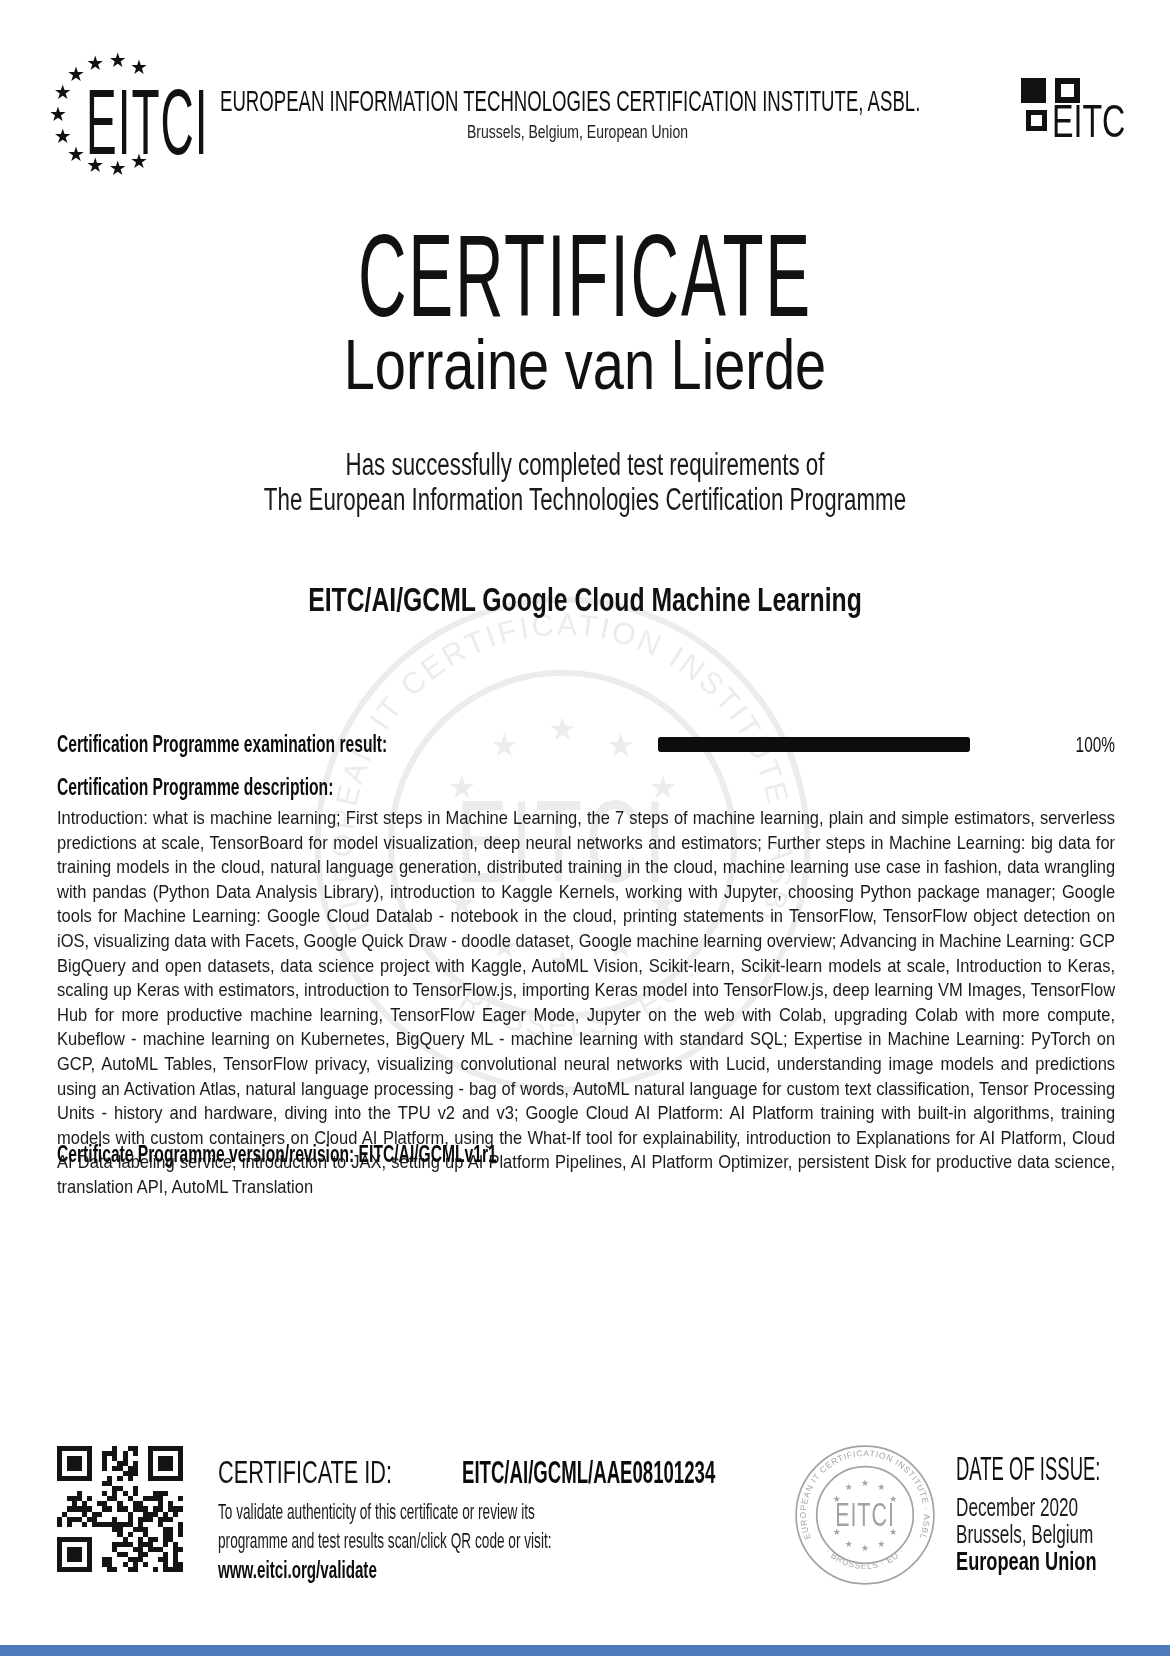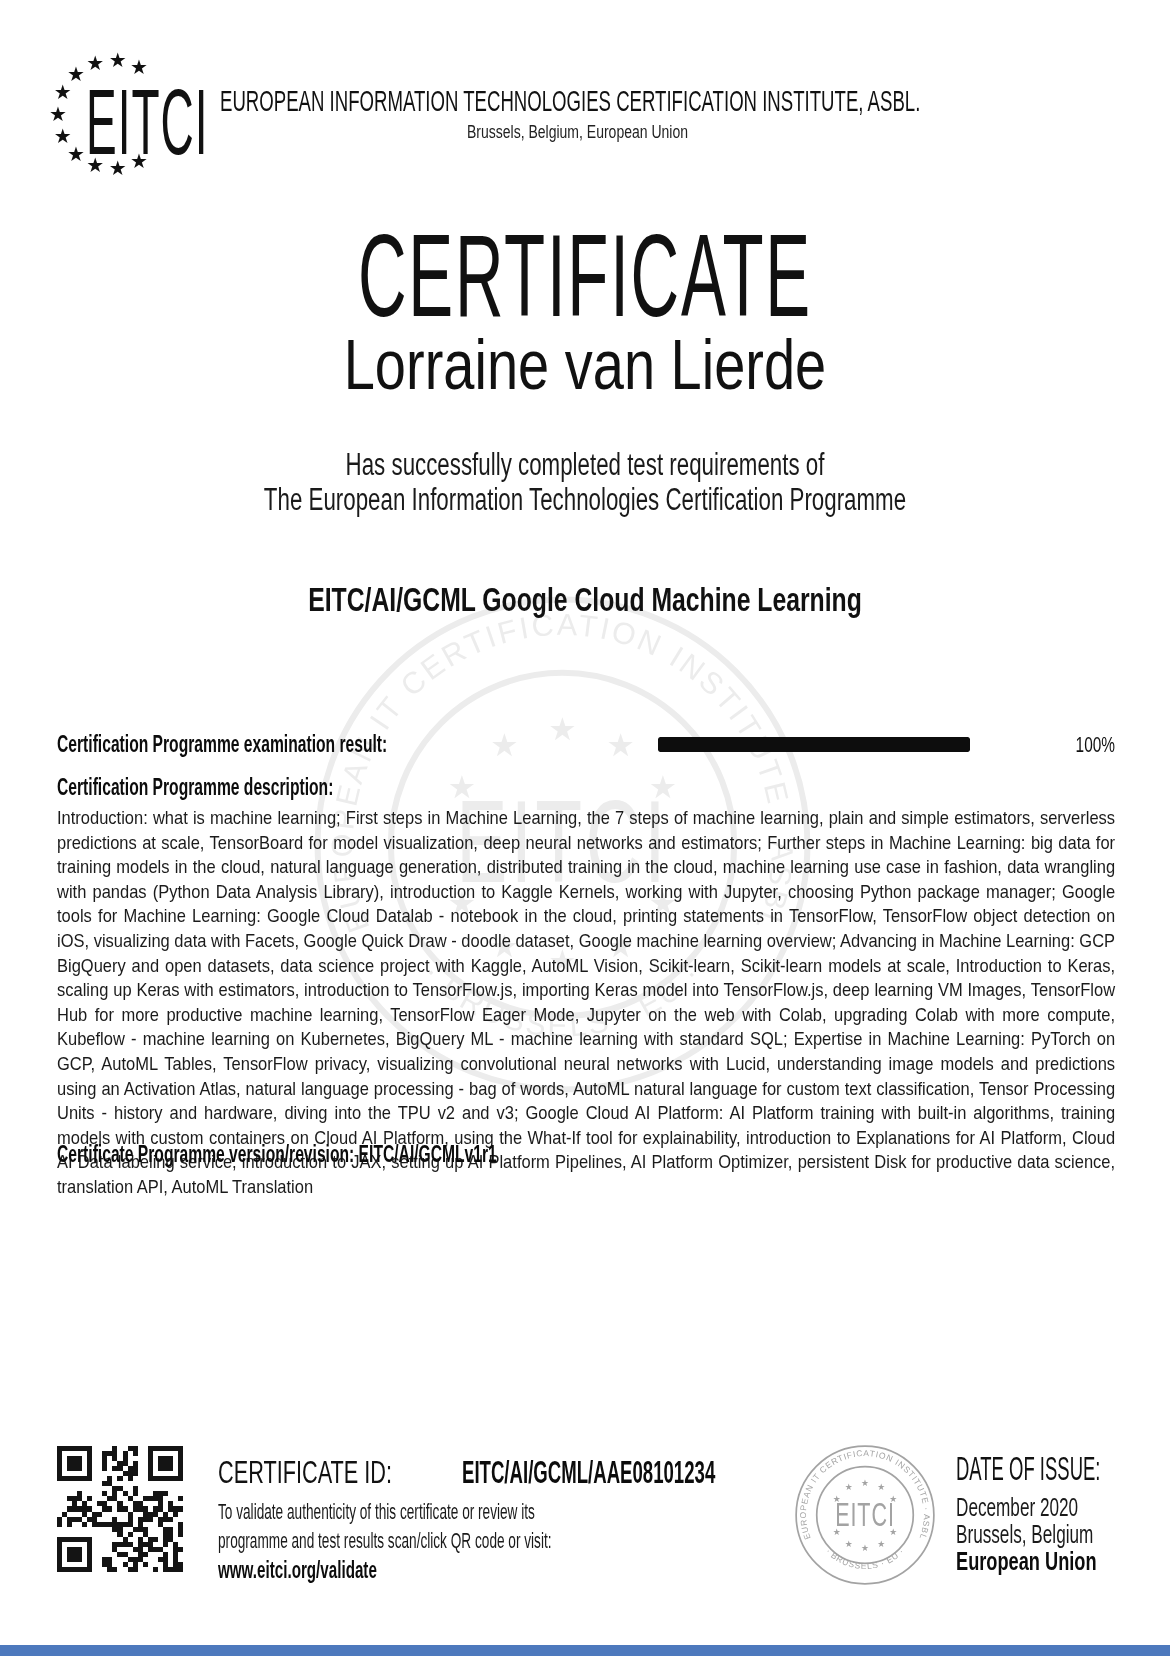--- a/index.html
+++ b/index.html
@@ -98,20 +98,26 @@
       <span class="star" style="left: 12.6685px; top: 46.0362px;">★</span>
       <span class="star" style="left: 8px; top: 68px;">★</span>
       <span class="star" style="left: 12.6685px; top: 89.9638px;">★</span>
       <span class="star" style="left: 25.8669px; top: 108.13px;">★</span>
       <span class="star" style="left: 45.3131px; top: 119.357px;">★</span>
       <span class="star" style="left: 67.6445px; top: 121.704px;">★</span>
       <span class="star" style="left: 89px; top: 114.765px;">★</span>
     </div>
   <div class="abs institute nw z">EUROPEAN INFORMATION TECHNOLOGIES CERTIFICATION INSTITUTE, ASBL.</div>
   <div class="abs location nw z">Brussels, Belgium, European Union</div>
+  <div class="abs logo-right z">
+    <div class="sq sq1"></div>
+    <div class="sq sq2"></div>
+    <div class="sq sq3"></div>
+    <span class="logo-right-text nw">EITC</span>
+  </div>
 
   <div class="abs title nw z">CERTIFICATE</div>
   <div class="abs recipient nw z">Lorraine van Lierde</div>
   <div class="abs completion z">
     <div class="nw">Has successfully completed test requirements of</div>
     <div class="nw">The European Information Technologies Certification Programme</div>
   </div>
   <div class="abs programme nw z">EITC/AI/GCML Google Cloud Machine Learning</div>
 
   <div class="abs result-label nw z">Certification Programme examination result:</div>

